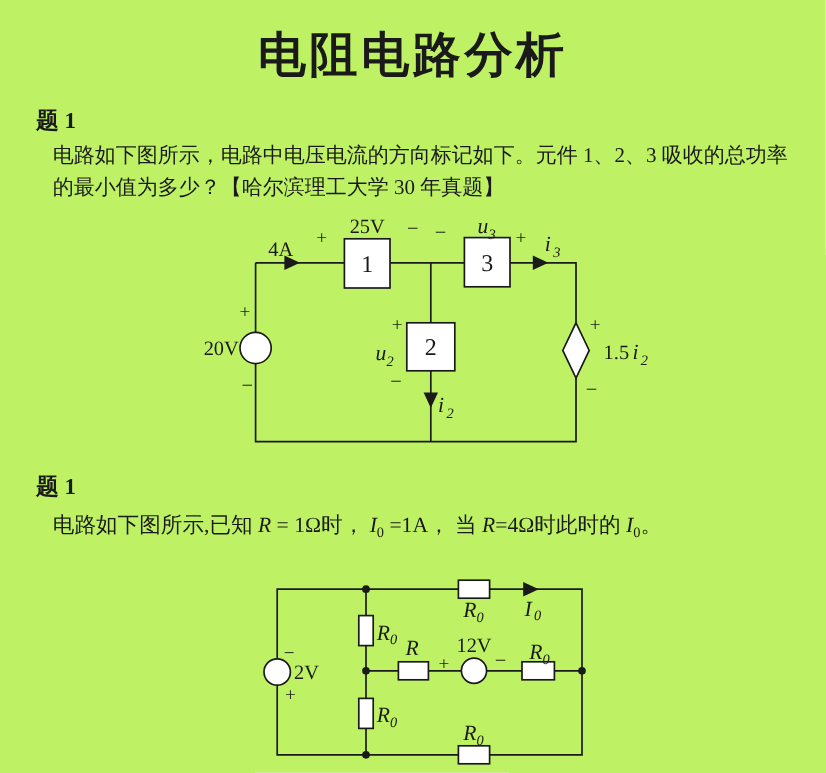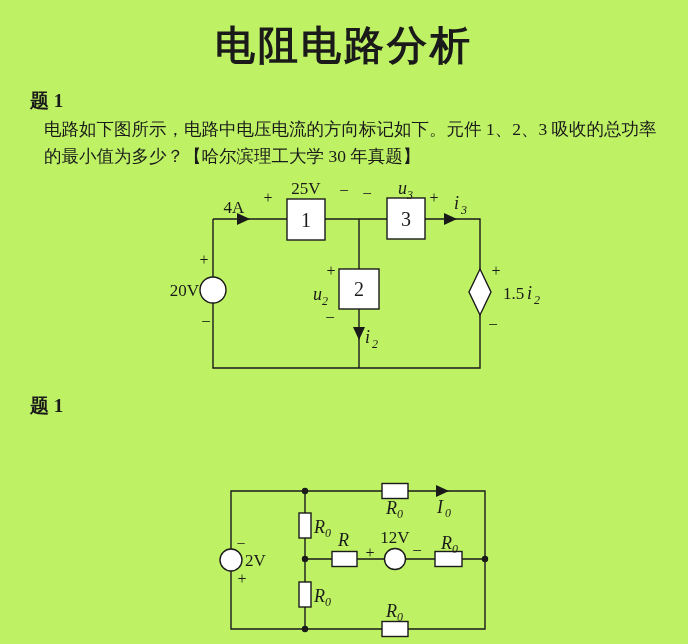--- a/index.html
+++ b/index.html
@@ -95,20 +95,21 @@
 
       <text class="sign mid" x="496" y="276">+</text>
       <text class="mid" x="493" y="330">−</text>
       <text x="503" y="299">1.5</text>
       <text class="vr" x="527" y="299">i</text>
       <text class="sb" x="534" y="304">2</text>
     </g>
   </svg>
 
   <div class="heading" id="p2-heading">题 1</div>
+  <div class="para" id="p2-body"><span>电路如下图所示,已知 </span><span class="it">R</span><span> = 1Ω时， </span><span class="it">I</span><sub>0</sub><span> =1A， 当 </span><span class="it">R</span><span>=4Ω时此时的 </span><span class="it">I</span><sub>0</sub><span>。</span></div>
 
   <svg style="left:205px;top:470px;" width="305" height="175" viewBox="205 470 305 175">
     <g>
       <path class="wire" d="M231,491 H485 V629 H231 Z"></path>
       <path class="wire" d="M305,491 V629"></path>
       <path class="wire" d="M305,559 H485"></path>
     </g>
 
     <circle class="comp" cx="231" cy="560" r="11"></circle>
     <rect class="comp" x="299" y="513" width="12" height="25"></rect>

